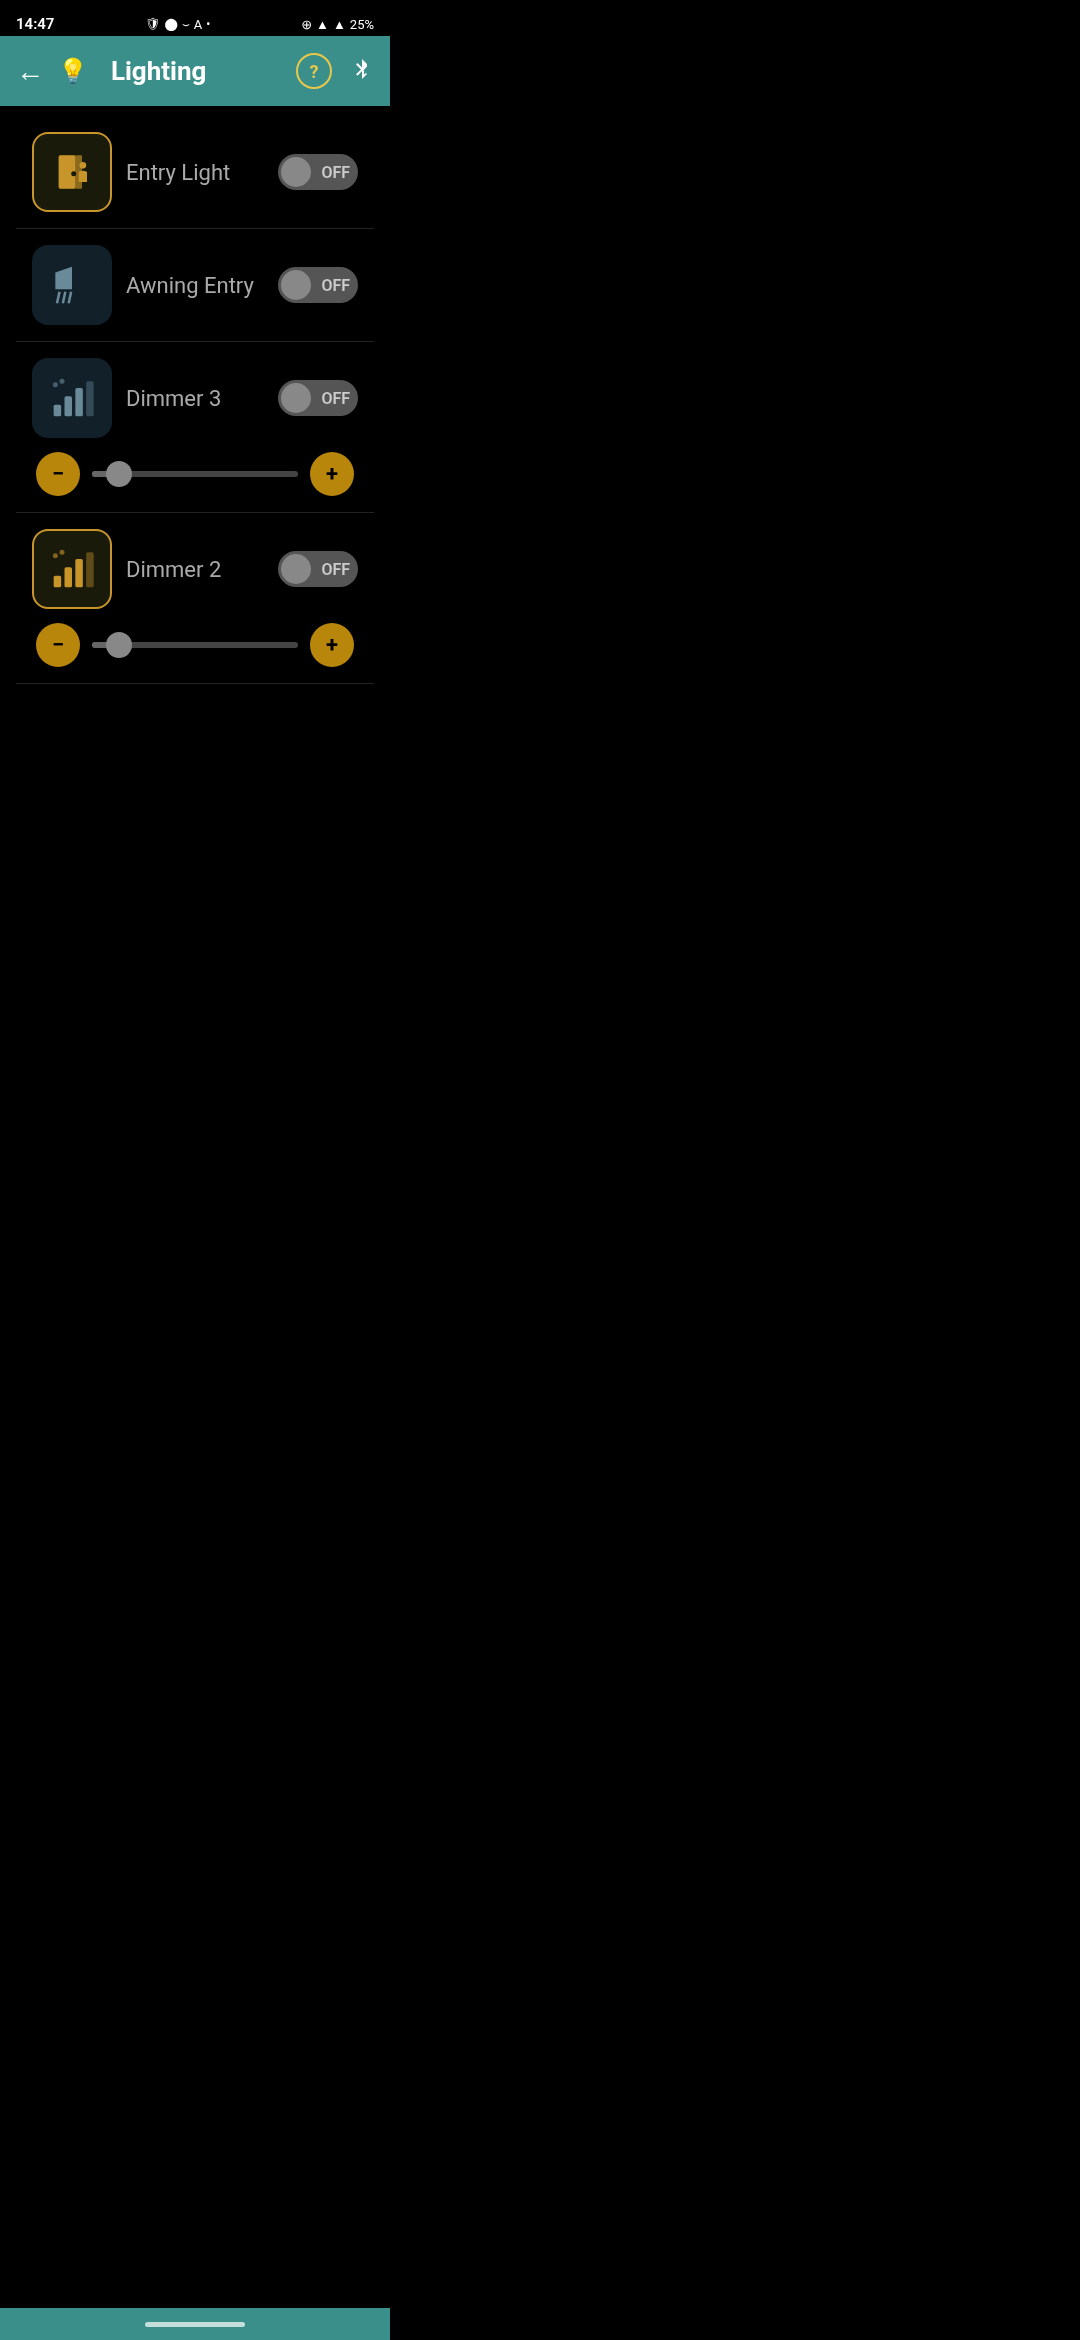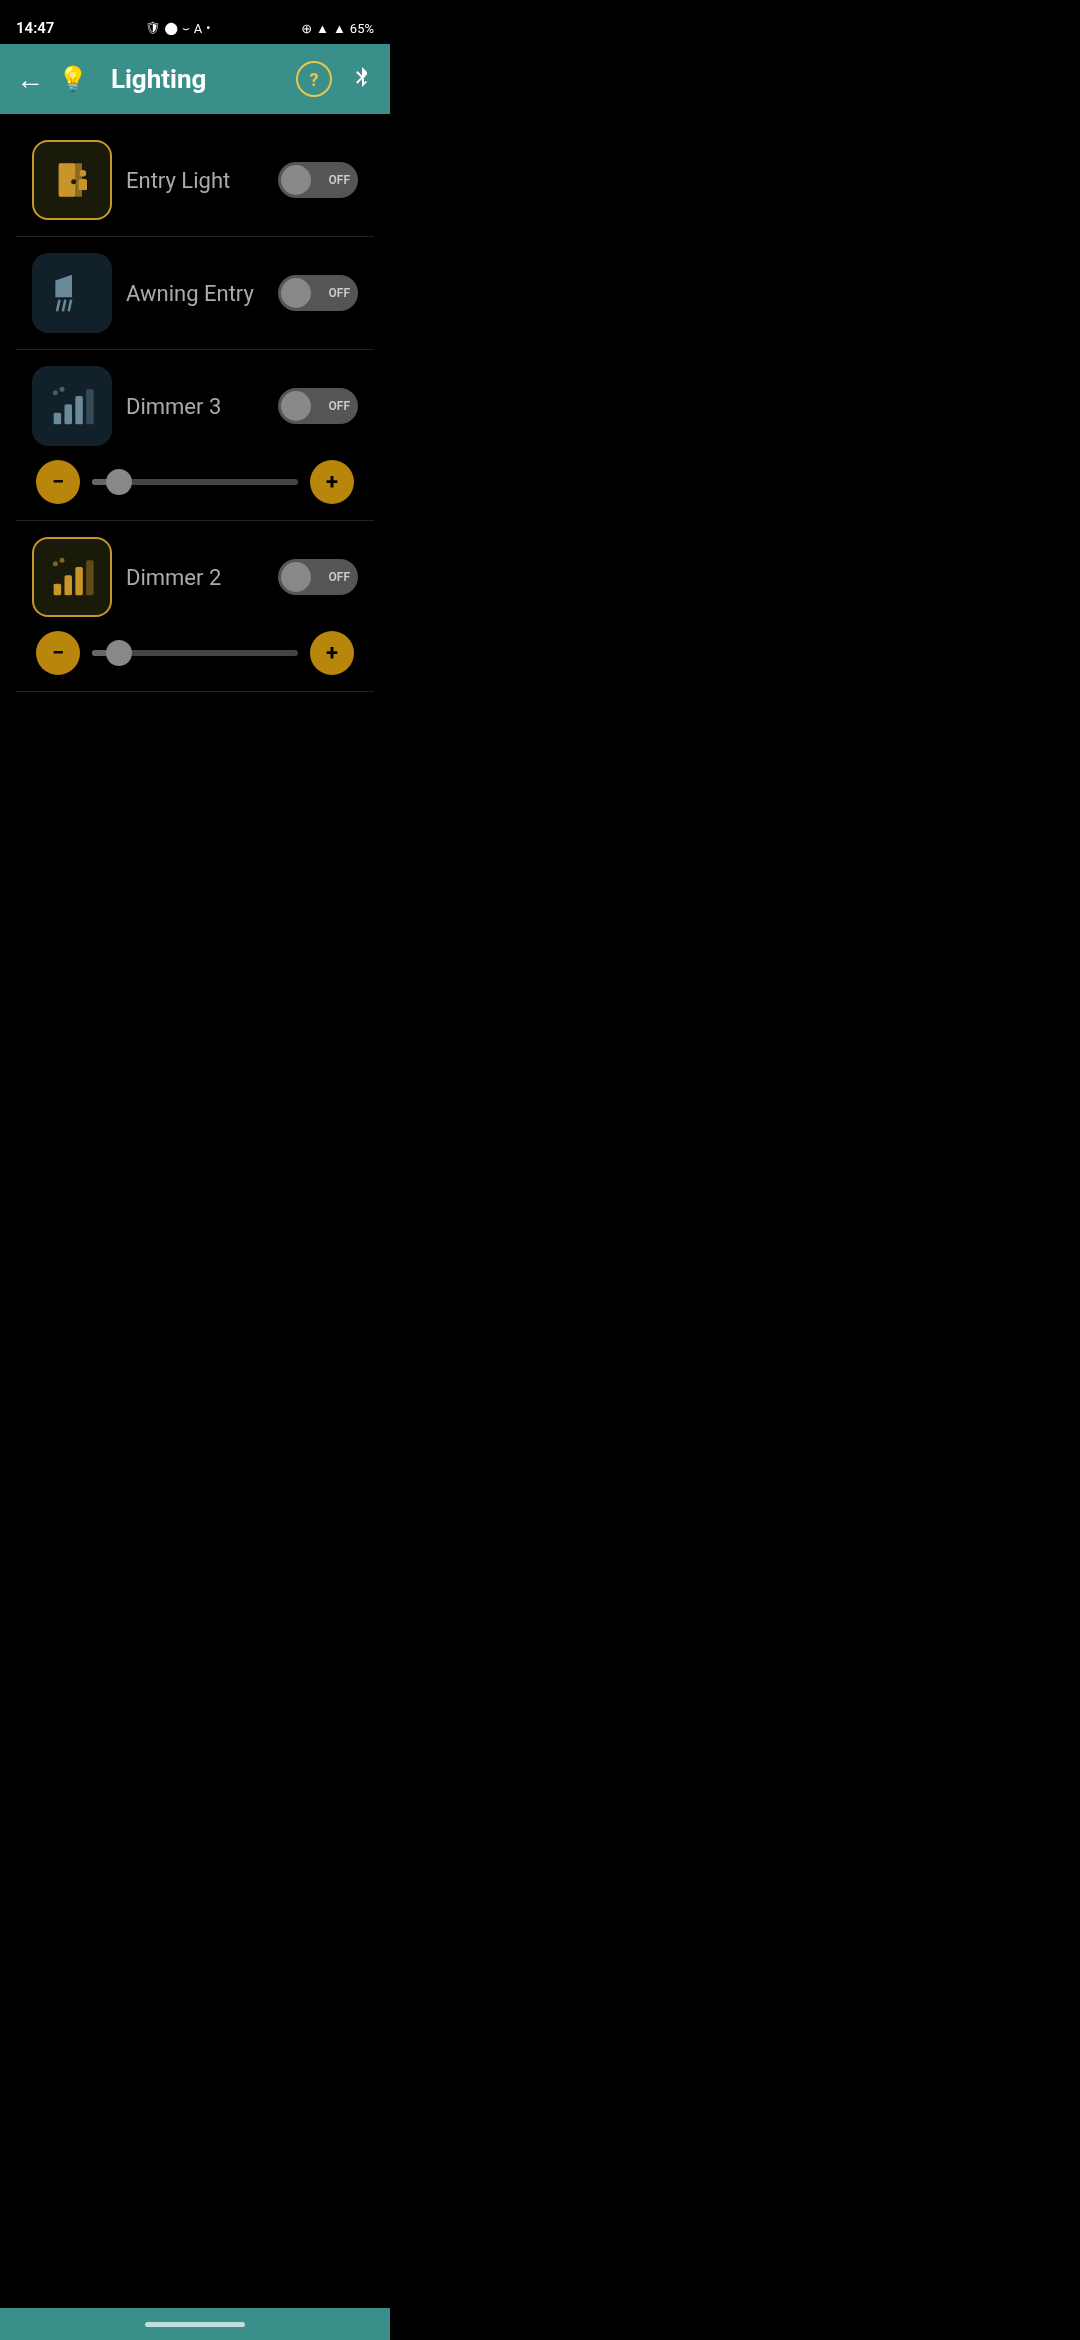--- a/index.html
+++ b/index.html
@@ -14,21 +14,21 @@
       position: relative;
     }
 
     
     .status-bar {
       background: #000;
       display: flex;
       justify-content: space-between;
       align-items: center;
       padding: 16px 16px 4px;
-      height: 44px;
+      height: 36px;
     }
     .status-time {
       font-size: 15px;
       font-weight: 600;
       color: #fff;
     }
     .status-icons {
       display: flex;
       align-items: center;
       gap: 4px;
@@ -159,21 +159,21 @@
       height: 30px;
       background: #888;
       border-radius: 50%;
       position: absolute;
       left: 3px;
       top: 3px;
     }
     .toggle-off-label {
       position: absolute;
       right: 8px;
-      font-size: 12px;
+      font-size: 16px;
       color: #ccc;
       font-weight: 600;
       text-align: center;
     }
 
     
     .slider-row {
       display: flex;
       align-items: center;
       gap: 12px;
@@ -250,21 +250,21 @@
     <span>🛡</span>
     <span>⬤</span>
     <span>⌣</span>
     <span style="font-size:13px;">A</span>
     <span>•</span>
   </div>
   <div class="status-right">
     <span>⊕</span>
     <span>▲</span>
     <span>▲</span>
-    <span class="battery-text">65%</span>
+    <span class="battery-text">25%</span>
   </div>
 </div>
 
 <div class="header">
   <div class="header-back">
     <span>←</span>
   </div>
   <div class="header-bulb-icon">💡</div>
   <div class="header-title">Lighting</div>
   <div class="header-help">

